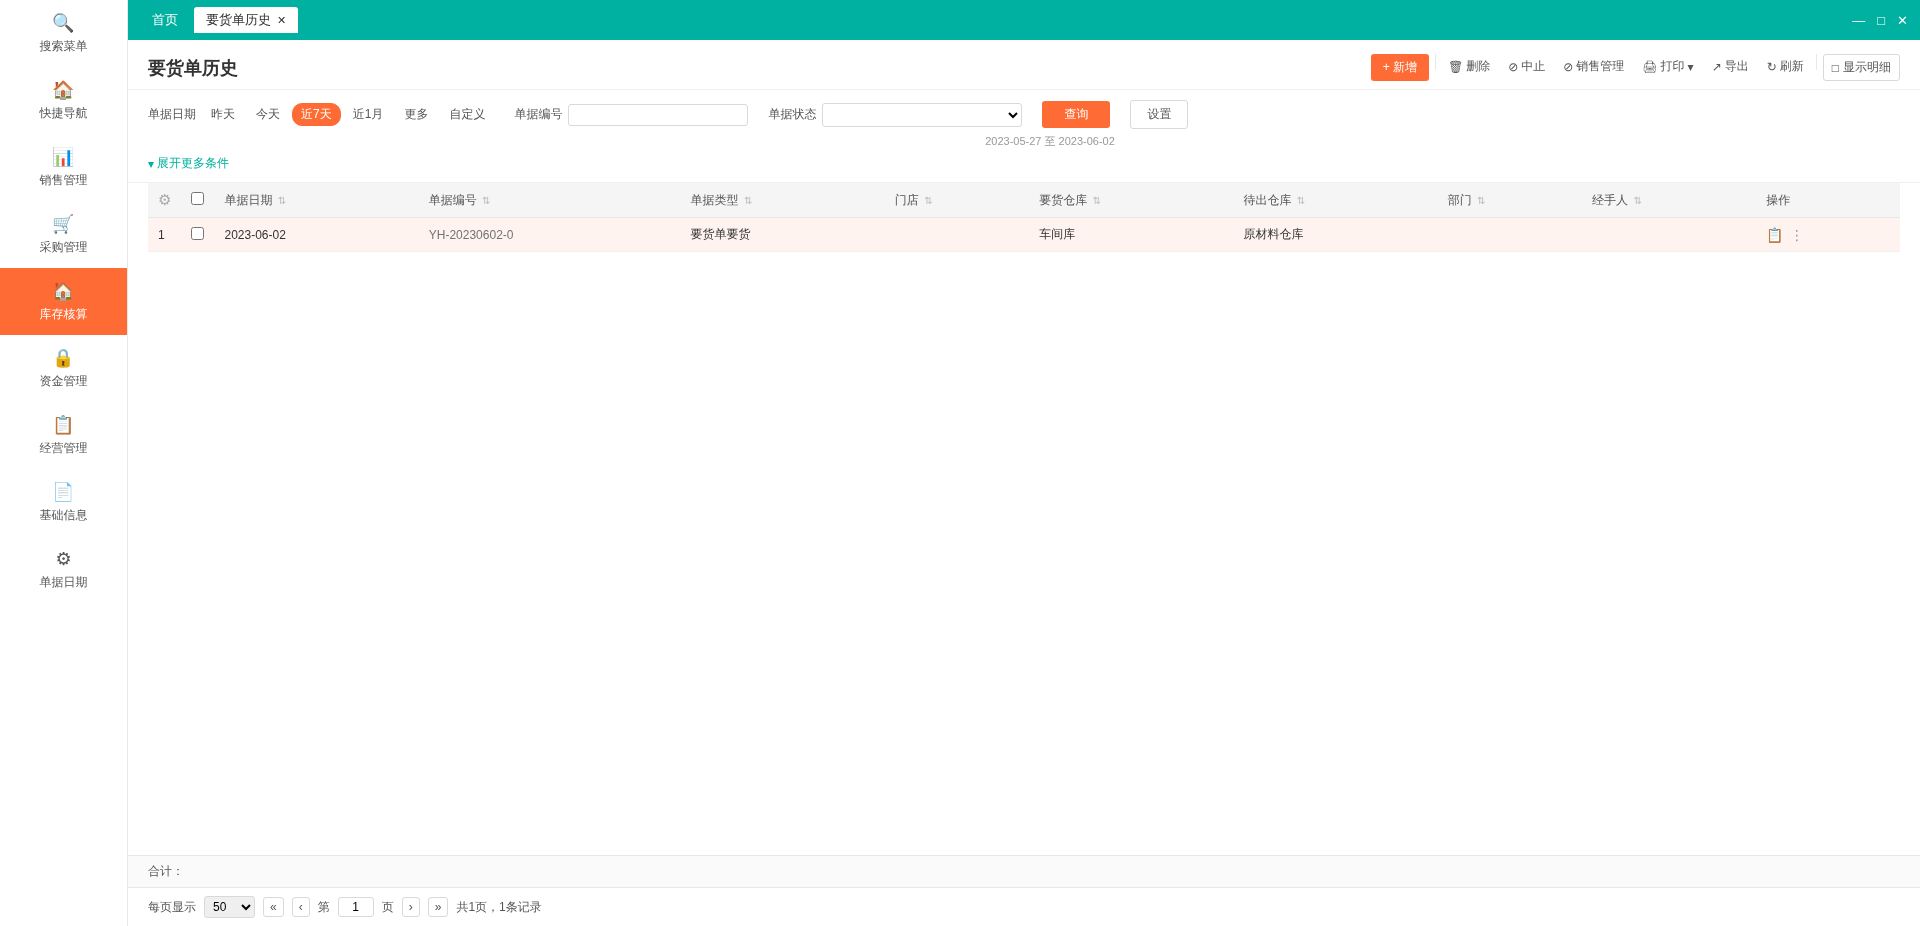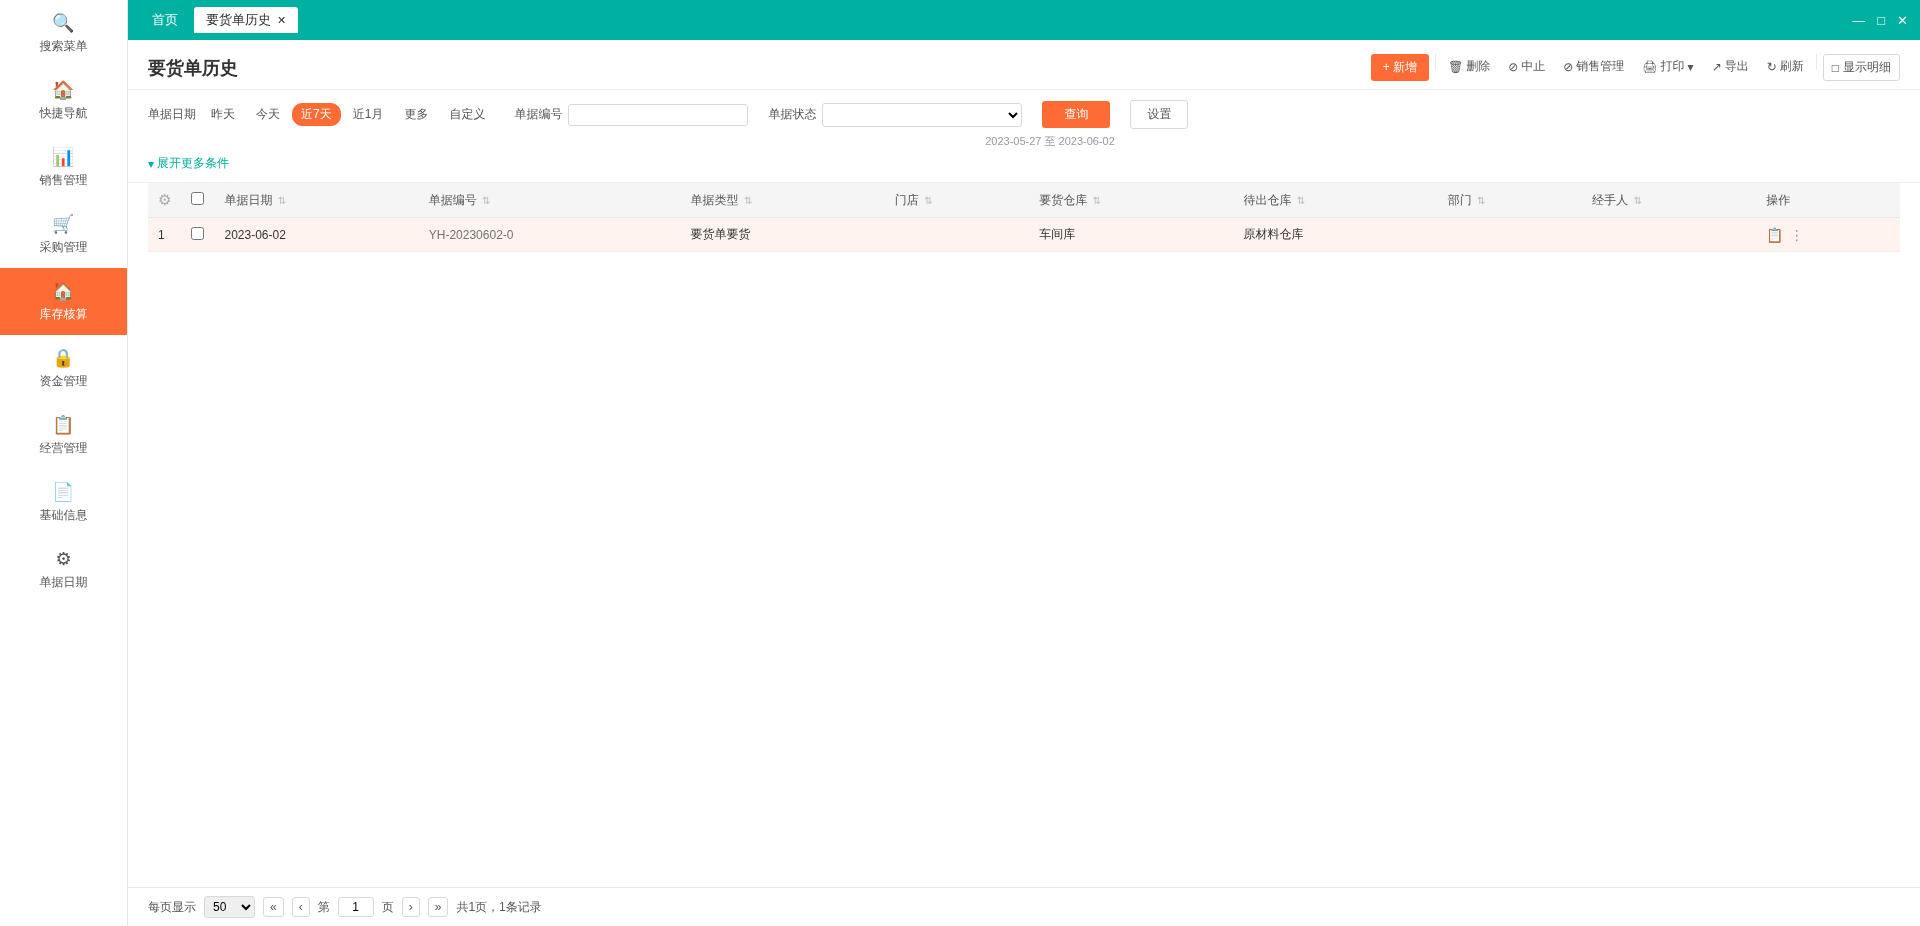--- a/index.html
+++ b/index.html
@@ -456,20 +456,23 @@
               <div class="action-icons">
                 <span class="action-icon">📋</span>
                 <span class="action-icon">⋮</span>
               </div>
             </td>
           </tr>
         </tbody>
       </table>
     </div>
 
+    <div class="table-footer">
+      <span class="summary-label">合计：</span>
+    </div>
 
     <div class="pagination">
       <span>每页显示</span>
       <select class="page-size-select">
         <option value="20">20</option>
         <option value="50" selected="">50</option>
         <option value="100">100</option>
         <option value="200">200</option>
       </select>
       <button class="page-btn">«</button>

